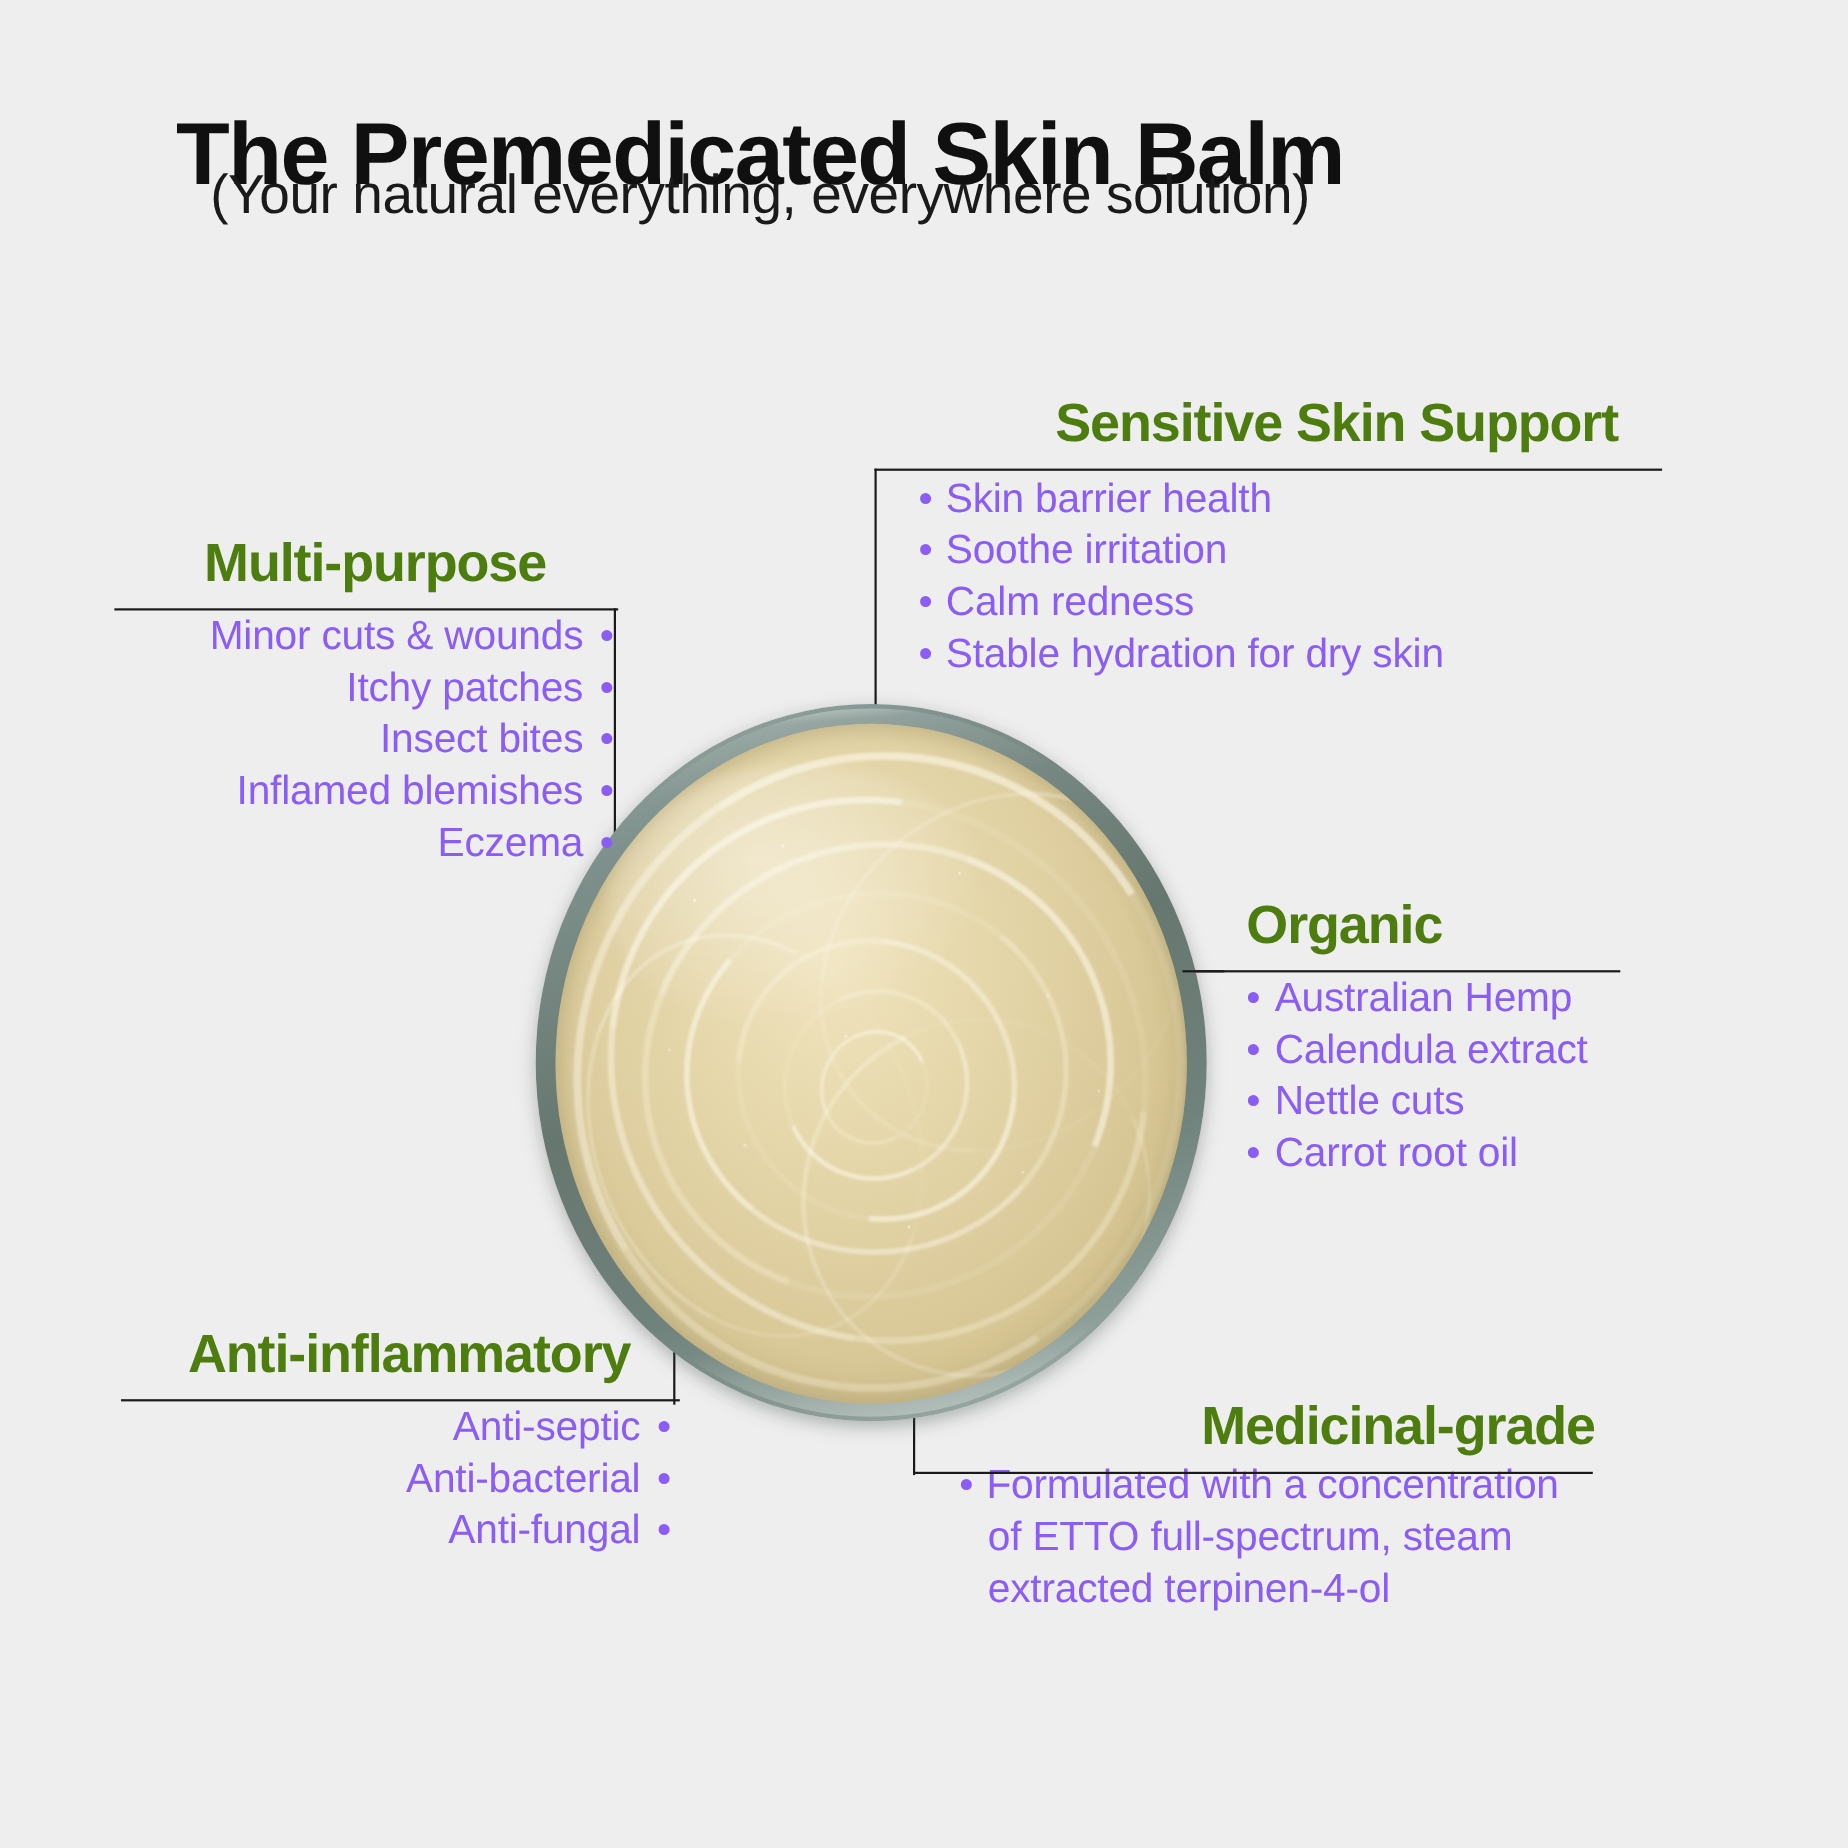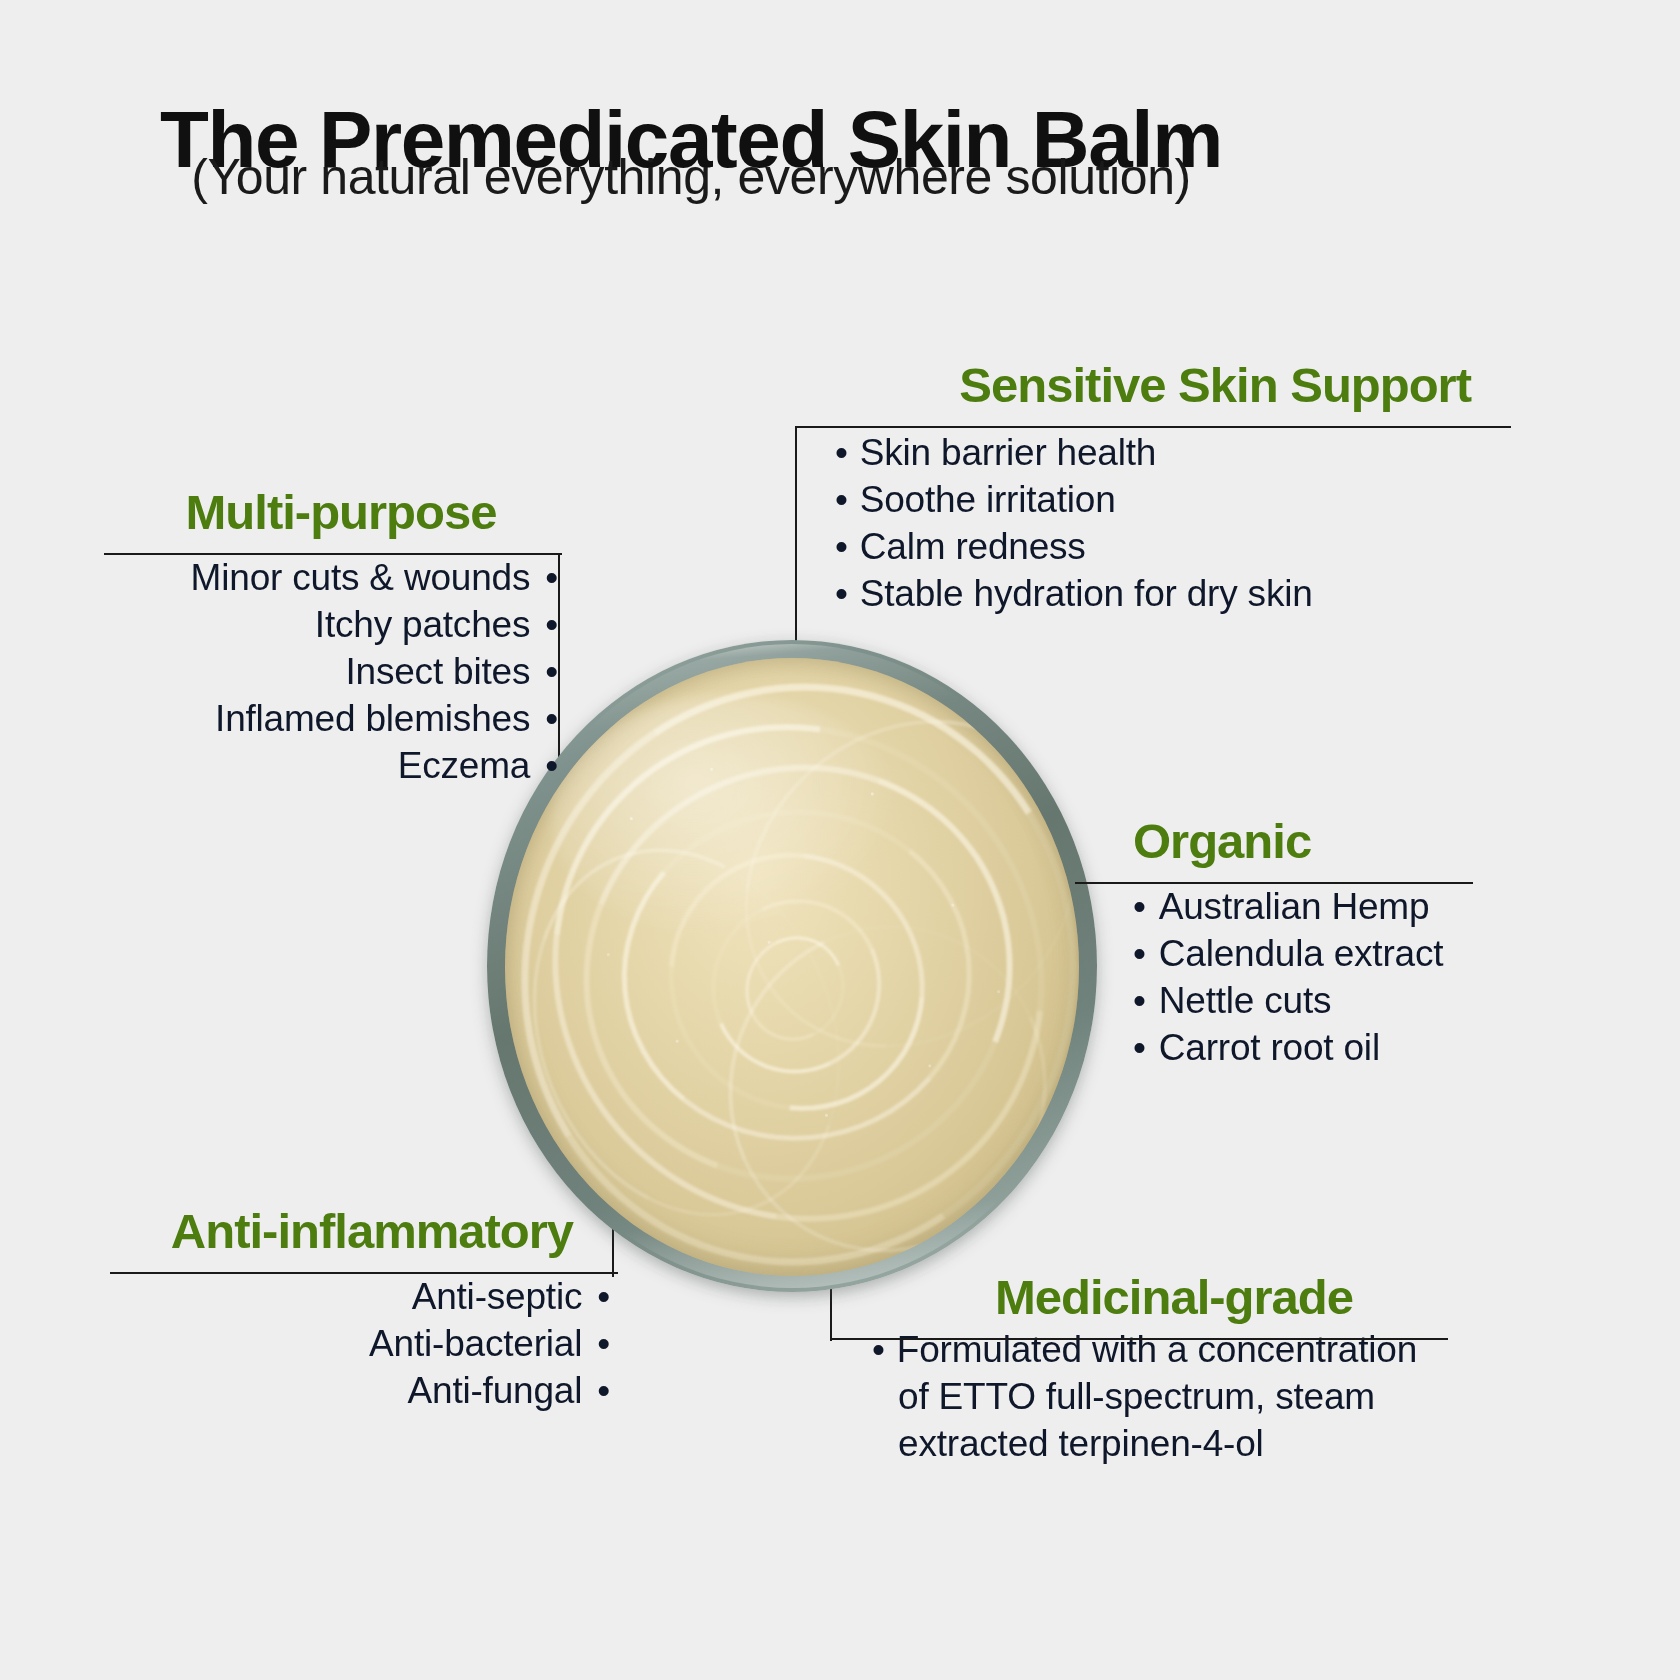--- a/index.html
+++ b/index.html
@@ -93,21 +93,21 @@
   }
 
   
   .callout{position:absolute;}
   .ch{
     font-size:49px;font-weight:700;letter-spacing:-1px;
     line-height:1.06;color:#4d7c0f;white-space:nowrap;
   }
   .cl{
     font-size:37px;font-weight:400;line-height:1.27;
-    color:#0f172a;letter-spacing:-0.2px;
+    color:#8b5cf6;letter-spacing:-0.2px;
   }
   .cl li{list-style:none;}
   ul{margin:0;padding:0;}
   .rule{background:#1a1a1a;position:absolute;}
   .vline{background:#1a1a1a;position:absolute;width:2px;}
 
   
   #sensitive{left:795px;top:360px;width:720px;}
   #sensitive .ch{text-align:right;padding-right:44px;}
   #sensitive .hr{position:absolute;left:0;top:66px;width:716px;height:2px;background:#1a1a1a;}
@@ -131,21 +131,21 @@
 
   
   #anti{left:110px;top:1206px;width:510px;}
   #anti .ch{text-align:center;padding-left:14px;}
   #anti .hr{position:absolute;left:0;top:66px;width:508px;height:2px;background:#1a1a1a;}
   #anti ul{margin-top:16px;text-align:right;padding-right:10px;}
   #anti li::after{content:"•";margin-left:15px;}
 
   
   #medicinal{left:830px;top:1272px;width:620px;}
-  #medicinal .ch{text-align:center;padding-left:68px;}
+  #medicinal .ch{text-align:right;padding-left:68px;}
   #medicinal .hr{position:absolute;left:0;top:66px;width:618px;height:2px;background:#1a1a1a;}
   #medicinal ul{margin-top:3px;padding-left:42px;}
   #medicinal li{text-indent:-26px;padding-left:26px;}
   #medicinal li::before{content:"•";margin-right:12px;}
 </style>
 </head>
 <body>
 
 <div class="stage">
 

